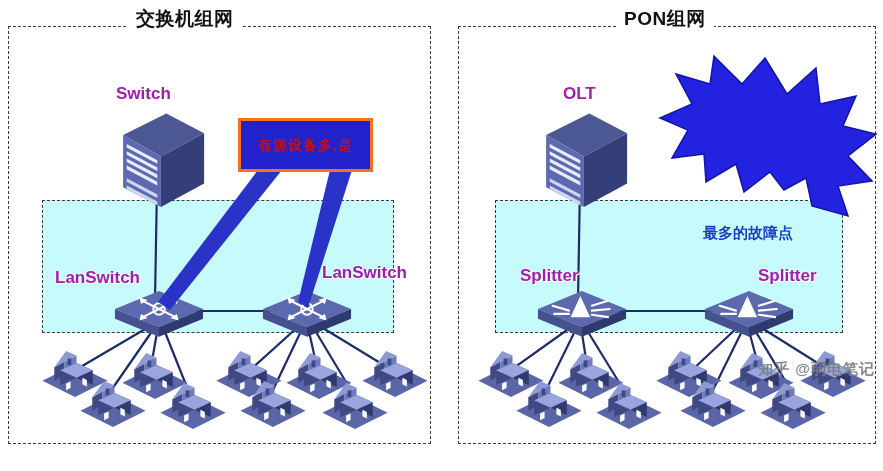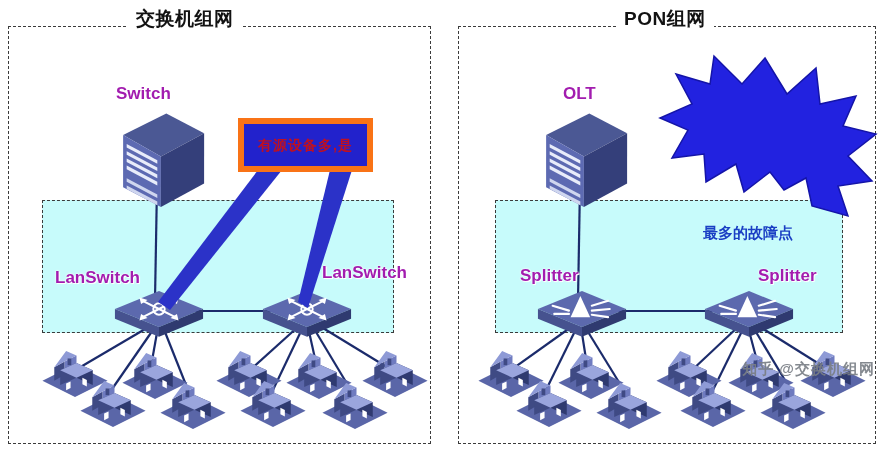--- a/index.html
+++ b/index.html
@@ -37,21 +37,21 @@
                color: #a21caf; white-space: nowrap; z-index: 16;
                text-shadow: 0 0 2px #fff, 0 0 2px #fff, 1px 1px 0 #fff; }
 
   svg.layer { position: absolute; left: 0; top: 0; width: 883px; height: 471px;
               pointer-events: none; }
   #links-layer { z-index: 6; }
   #nodes-layer { z-index: 10; }
   #callout-layer { z-index: 18; }
 
   .callout-box { position: absolute; background: #2222cc;
-                 border: 6px solid #f97316; z-index: 19;
+                 border: 3px solid #f97316; z-index: 19;
                  display: flex; flex-direction: row;
                  align-items: center; justify-content: center; }
   #callout-sw { left: 238px; top: 118px; width: 135px; height: 54px; }
   .callout-line { color: #c01020; font-size: 14px; font-weight: bold;
                   line-height: 1.35; white-space: nowrap;
                   letter-spacing: 1px; }
 
   .burst-text { position: absolute; z-index: 19; color: #c01020;
                 font-size: 14px; font-weight: bold; letter-spacing: 1px;
                 white-space: nowrap; left: 700px; top: 100px; width: 130px;
@@ -230,14 +230,14 @@
 
 
   <div class="dev-label" style="left:116px; top:84px;">Switch</div>
   <div class="dev-label" style="left:55px; top:268px;">LanSwitch</div>
   <div class="dev-label" style="left:322px; top:263px;">LanSwitch</div>
 
   <div class="dev-label" style="left:563px; top:84px;">OLT</div>
   <div class="dev-label" style="left:520px; top:266px;">Splitter</div>
   <div class="dev-label" style="left:758px; top:266px;">Splitter</div>
 
-  <div id="watermark">知乎 @交换机组网</div>
+  <div id="watermark">知乎 @弱电笔记</div>
 </div>
 
 </body></html>

